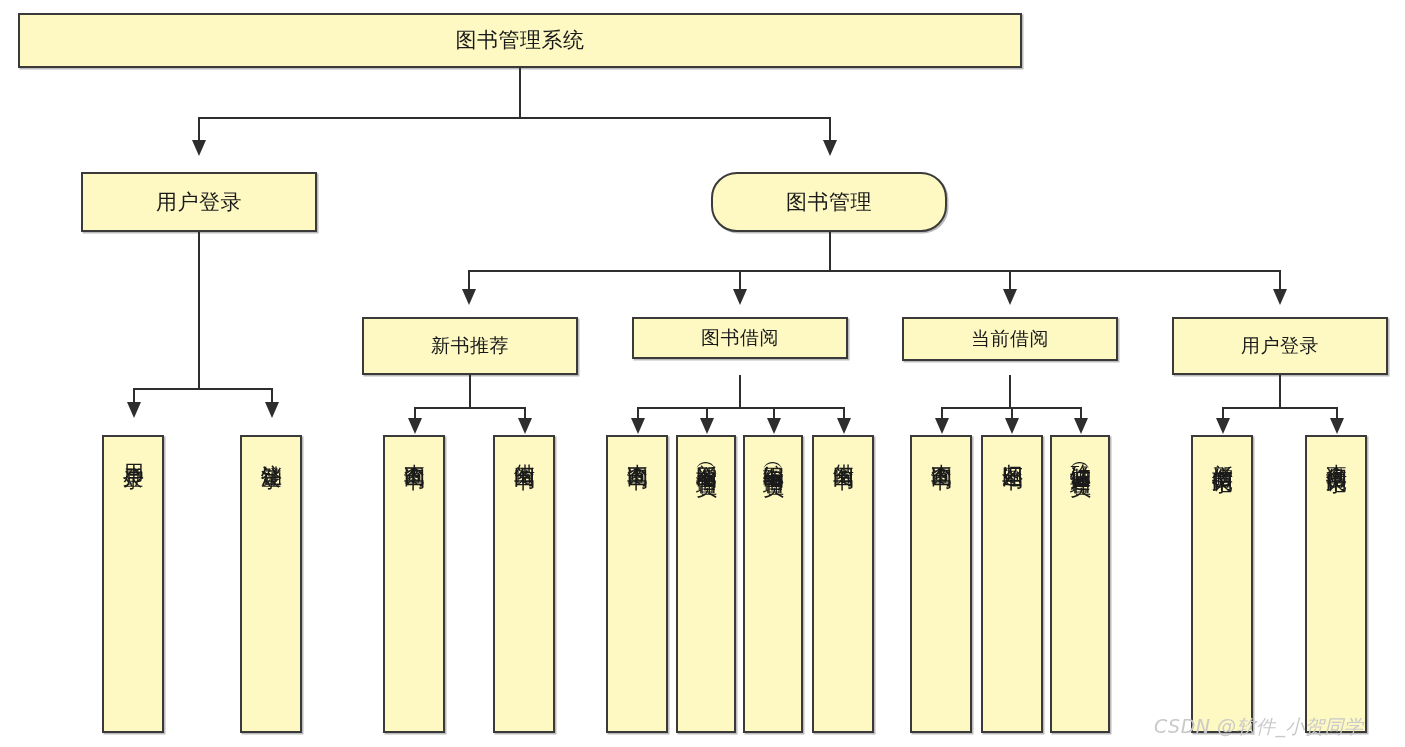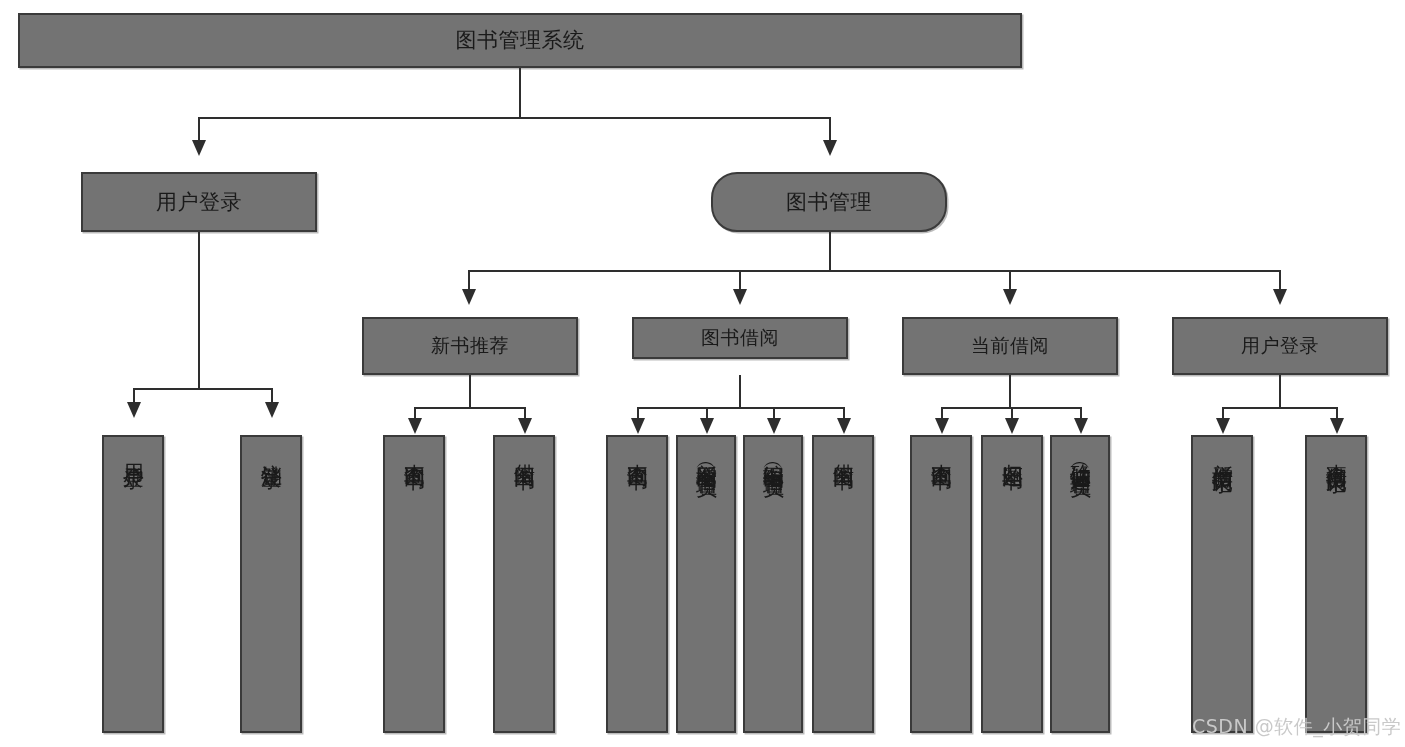--- a/index.html
+++ b/index.html
@@ -14,21 +14,21 @@
   #canvas {
     position: relative;
     width: 1405px;
     height: 747px;
     background: #ffffff;
     overflow: hidden;
   }
   .node {
     position: absolute;
     box-sizing: border-box;
-    background: #737373;
+    background: #fef9c3;
     border: 2px solid #3a3a3a;
     box-shadow: 1.5px 1.5px 0 rgba(60,60,60,0.35);
     display: flex;
     align-items: center;
     justify-content: center;
   }
   .node .label {
     color: #1a1a1a;
     font-size: 21px;
     line-height: 1.05;
@@ -130,21 +130,21 @@
 
   <div class="edge v" style="left:1279px; top:270px; width:2px; height:22px;"></div>
   <div class="arrow" style="left:1273px; top:289px;"></div>
 
   <div class="node lvl2" style="left:362px; top:317px; width:216px; height:58px;">
     <span class="label">新书推荐</span>
   </div>
   <div class="node lvl2" style="left:632px; top:317px; width:216px; height:42px;">
     <span class="label">图书借阅</span>
   </div>
-  <div class="node lvl2" style="left:902px; top:317px; width:216px; height:58px;">
+  <div class="node lvl2" style="left:902px; top:317px; width:216px; height:44px;">
     <span class="label">当前借阅</span>
   </div>
   <div class="node lvl2" style="left:1172px; top:317px; width:216px; height:58px;">
     <span class="label">用户登录</span>
   </div>
 
   <div class="edge v" style="left:469px; top:375px; width:2px; height:33px;"></div>
   <div class="edge h" style="left:414px; top:407px; width:112px; height:2px;"></div>
   <div class="edge v" style="left:414px; top:407px; width:2px; height:14px;"></div>
   <div class="arrow" style="left:408px; top:418px;"></div>
@@ -215,15 +215,15 @@
     <span class="label">确认归还（管理员）</span>
   </div>
 
   <div class="node leaf" style="left:1191px; top:435px; width:62px; height:298px;">
     <span class="label">新增借阅记录</span>
   </div>
   <div class="node leaf" style="left:1305px; top:435px; width:62px; height:298px;">
     <span class="label">查询借阅记录</span>
   </div>
 
-  <div class="watermark" style="left:1192px; top:714px;">CSDN @软件_小贺同学</div>
+  <div class="watermark" style="left:1154px; top:714px;font-style:italic;">CSDN @软件_小贺同学</div>
 
 </div>
 
 </body></html>

